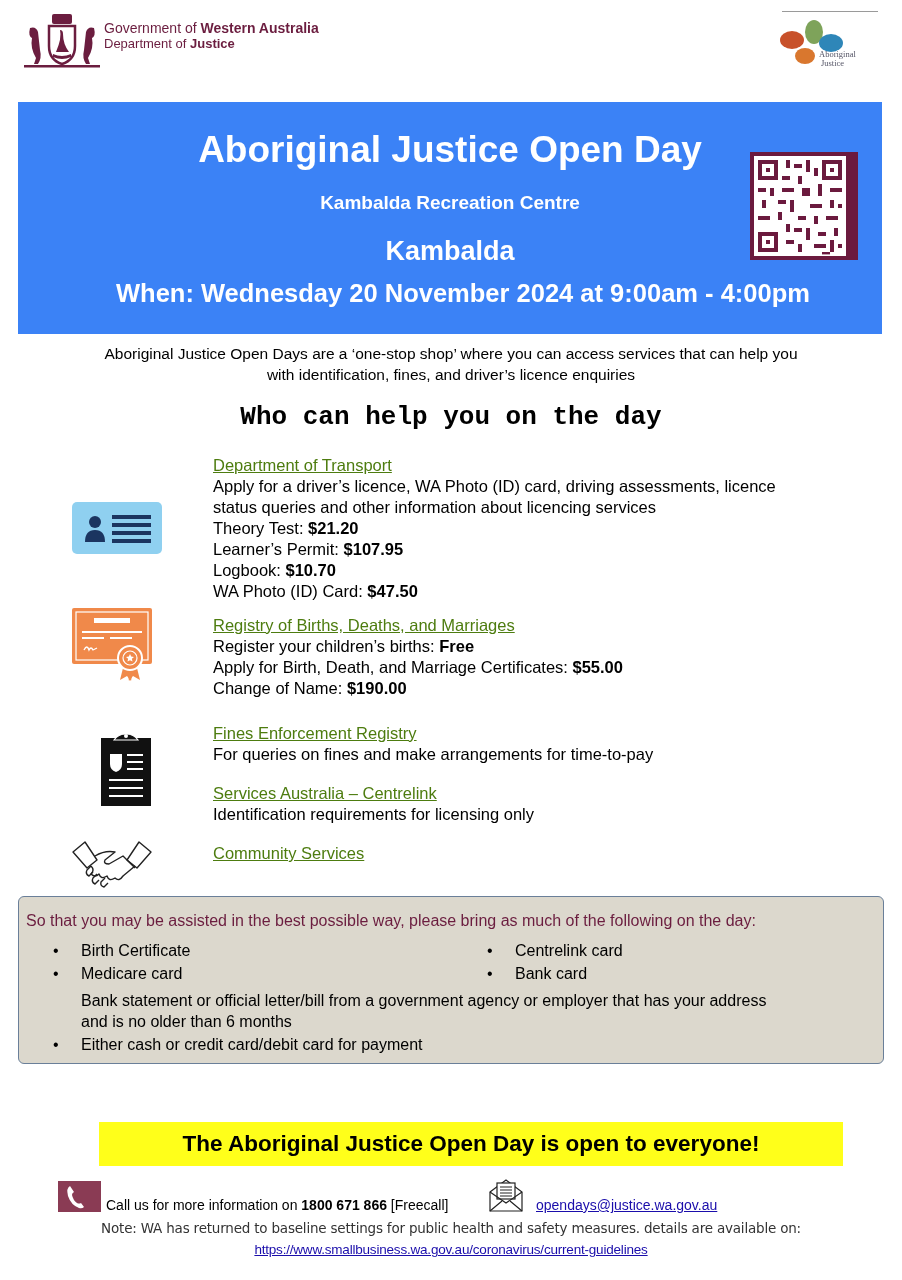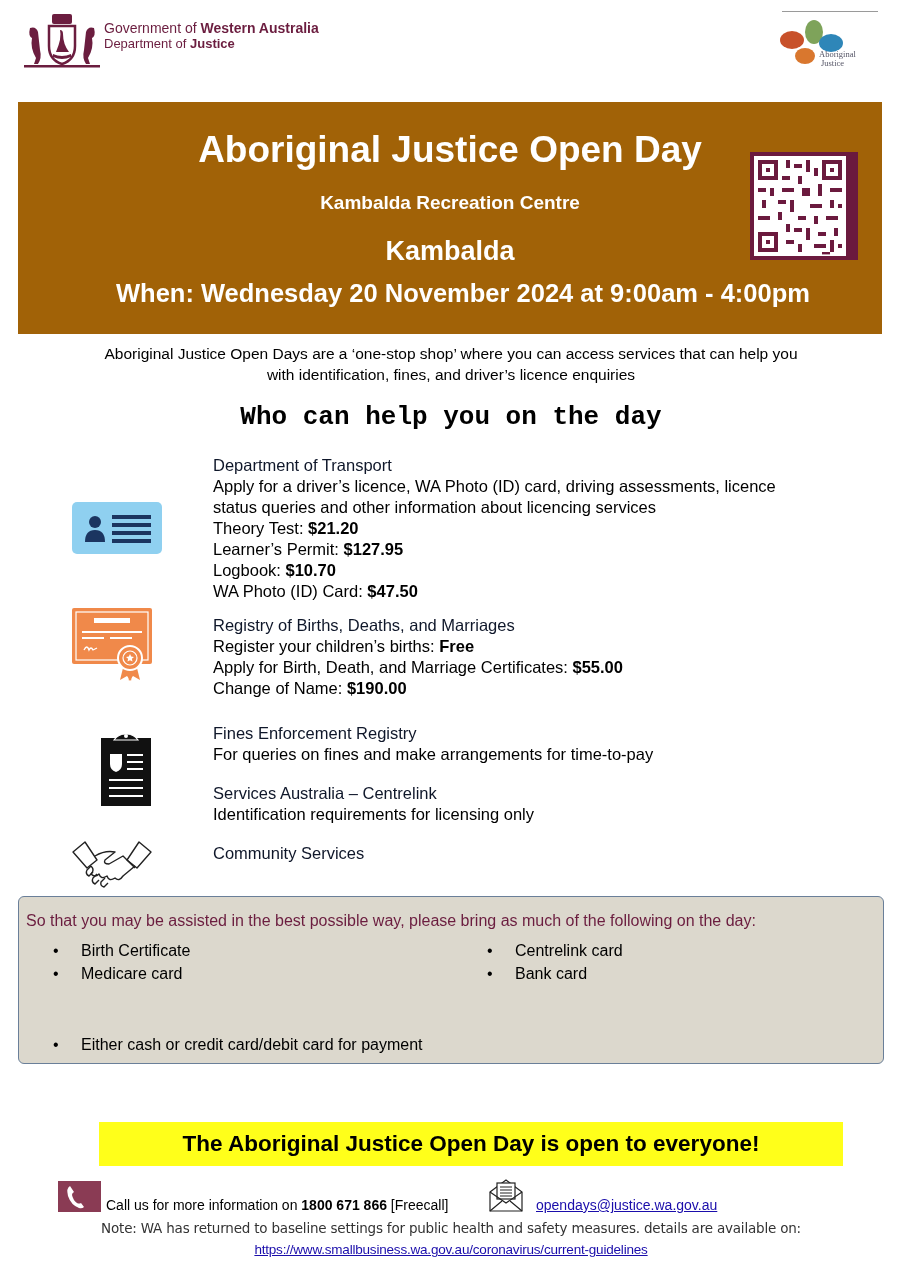--- a/index.html
+++ b/index.html
@@ -9,32 +9,32 @@
     .header { position: absolute; left: 0; top: 0; width: 792px; height: 100px; }
     .crest { position: absolute; left: 22px; top: 12px; width: 80px; height: 58px; }
     .gov-text { position: absolute; left: 104px; top: 20px; color: #6b1d3f; line-height: 16px; }
     .gov-text .l1 { font-size: 14px; }
     .gov-text .l2 { font-size: 13px; }
     .gov-text b { font-weight: bold; }
     .aj-logo { position: absolute; left: 778px; top: 10px; width: 100px; height: 62px; }
     .aj-logo .topline { position: absolute; left: 4px; top: 1px; width: 96px; height: 1px; background: #9a9a9a; }
     .aj-logo .logo-text { position: absolute; left: 41px; top: 40px; font-family: "Liberation Serif", serif; font-size: 8.5px; color: #556; line-height: 9px; }
 
-    .banner { position: absolute; left: 18px; top: 102px; width: 864px; height: 232px; background: #a16207; color: #fff; }
+    .banner { position: absolute; left: 18px; top: 102px; width: 864px; height: 232px; background: #3b82f6; color: #fff; }
     .banner .title { position: absolute; left: 0; width: 864px; top: 27px; text-align: center; font-size: 37px; font-weight: bold; padding-right: 0; }
     .banner .venue { position: absolute; left: 0; width: 864px; top: 90px; text-align: center; font-size: 19px; font-weight: bold; }
     .banner .town { position: absolute; left: 0; width: 864px; top: 134px; text-align: center; font-size: 27px; font-weight: bold; }
     .banner .when { position: absolute; left: 98px; top: 177px; font-size: 25.5px; font-weight: bold; white-space: nowrap; }
     .qr { position: absolute; left: 732px; top: 50px; width: 108px; height: 108px; background: #6b1a3e; }
 
     .intro { position: absolute; left: 20px; width: 862px; top: 343px; text-align: center; font-size: 15.5px; line-height: 21px; }
     .who-heading { position: absolute; left: 0; width: 902px; top: 402px; text-align: center; font-size: 26px; font-weight: bold; font-family: Liberation Mono, monospace; }
 
     .service { position: absolute; left: 213px; font-size: 16.5px; line-height: 21px; width: 660px; }
-    .service .svc-title { color: #0f172a; }
+    .service .svc-title { color: #4d7c0f; text-decoration: underline; }
     .service b { font-weight: bold; }
 
     .icon { position: absolute; }
 
     .bring-box { position: absolute; left: 18px; top: 896px; width: 866px; height: 168px; background: #dcd8cd; border: 1.5px solid #6a7f99; border-radius: 6px; }
     .bring-box .bring-head { position: absolute; left: 7px; top: 15px; font-size: 16px; color: #6b1d3f; white-space: nowrap; }
     .bring-item { position: absolute; font-size: 16px; white-space: nowrap; }
     .bring-item .dot { position: absolute; left: -28px; top: 0; }
     .bring-para { position: absolute; left: 62px; top: 93px; width: 790px; font-size: 16px; line-height: 21px; }
 
@@ -156,21 +156,21 @@
   <rect x="40" y="13" width="39" height="4" fill="#1b3560"></rect>
   <rect x="40" y="21" width="39" height="4" fill="#1b3560"></rect>
   <rect x="40" y="29" width="39" height="4" fill="#1b3560"></rect>
   <rect x="40" y="37" width="39" height="4" fill="#1b3560"></rect>
 </svg>
 <div class="service" style="top:455px;">
   <div class="svc-title">Department of Transport</div>
   <div>Apply for a driver’s licence, WA Photo (ID) card, driving assessments, licence</div>
   <div>status queries and other information about licencing services</div>
   <div><span>Theory Test: </span><b>$21.20</b></div>
-  <div><span>Learner’s Permit: </span><b>$127.95</b></div>
+  <div><span>Learner’s Permit: </span><b>$107.95</b></div>
   <div><span>Logbook: </span><b>$10.70</b></div>
   <div><span>WA Photo (ID) Card: </span><b>$47.50</b></div>
 </div>
 
 <svg class="icon" style="left:70px;top:606px;" width="84" height="76" viewBox="0 0 84 76">
   <rect x="2" y="2" width="80" height="56" rx="2" fill="#f0894a"></rect>
   <rect x="6" y="6" width="72" height="48" fill="none" stroke="#ffffff" stroke-width="1.2"></rect>
   <rect x="24" y="12" width="36" height="5" fill="#ffffff"></rect>
   <rect x="12" y="25" width="60" height="2" fill="#ffffff"></rect>
   <rect x="12" y="31" width="22" height="2" fill="#ffffff"></rect>
@@ -238,20 +238,24 @@
     <span>Medicare card</span>
   </div>
   <div class="bring-item" style="left:496px;top:45px;">
     <span class="dot">•</span>
     <span>Centrelink card</span>
   </div>
   <div class="bring-item" style="left:496px;top:68px;">
     <span class="dot">•</span>
     <span>Bank card</span>
   </div>
+  <div class="bring-para">
+    <div>Bank statement or official letter/bill from a government agency or employer that has your address</div>
+    <div>and is no older than 6 months</div>
+  </div>
   <div class="bring-item" style="left:62px;top:139px;">
     <span class="dot">•</span>
     <span>Either cash or credit card/debit card for payment</span>
   </div>
 </div>
 
 <div class="open-banner">The Aboriginal Justice Open Day is open to everyone!</div>
 
 <div class="contact-row">
   <svg class="phone-box" viewBox="0 0 43 31">

